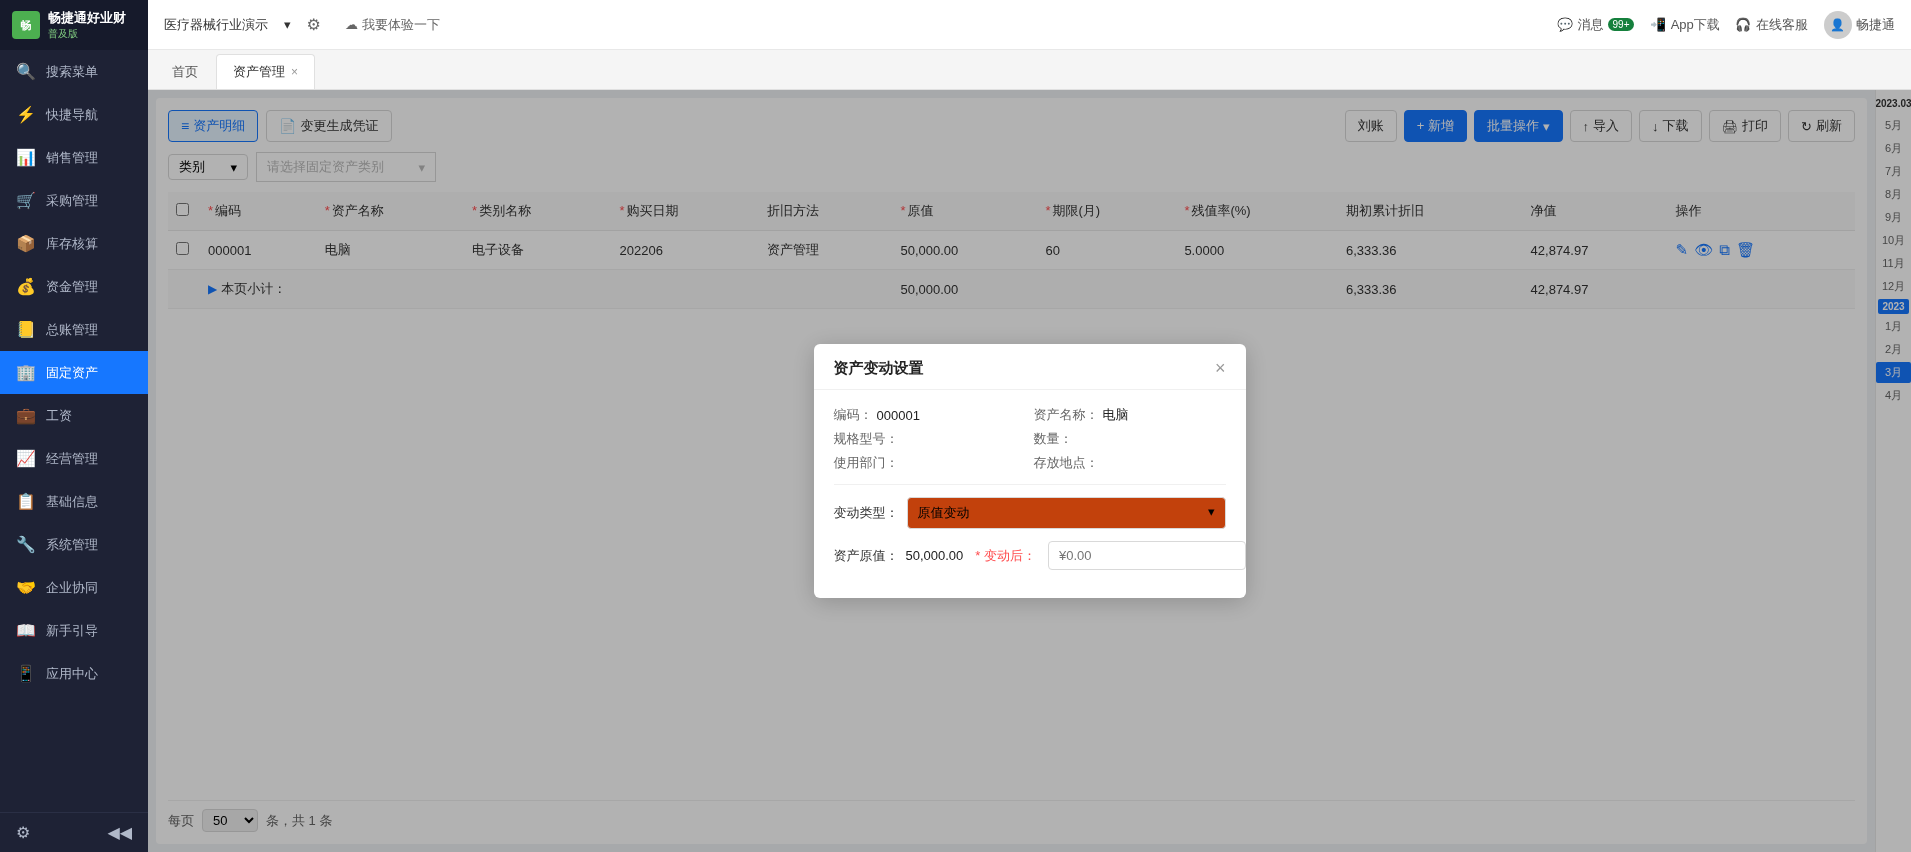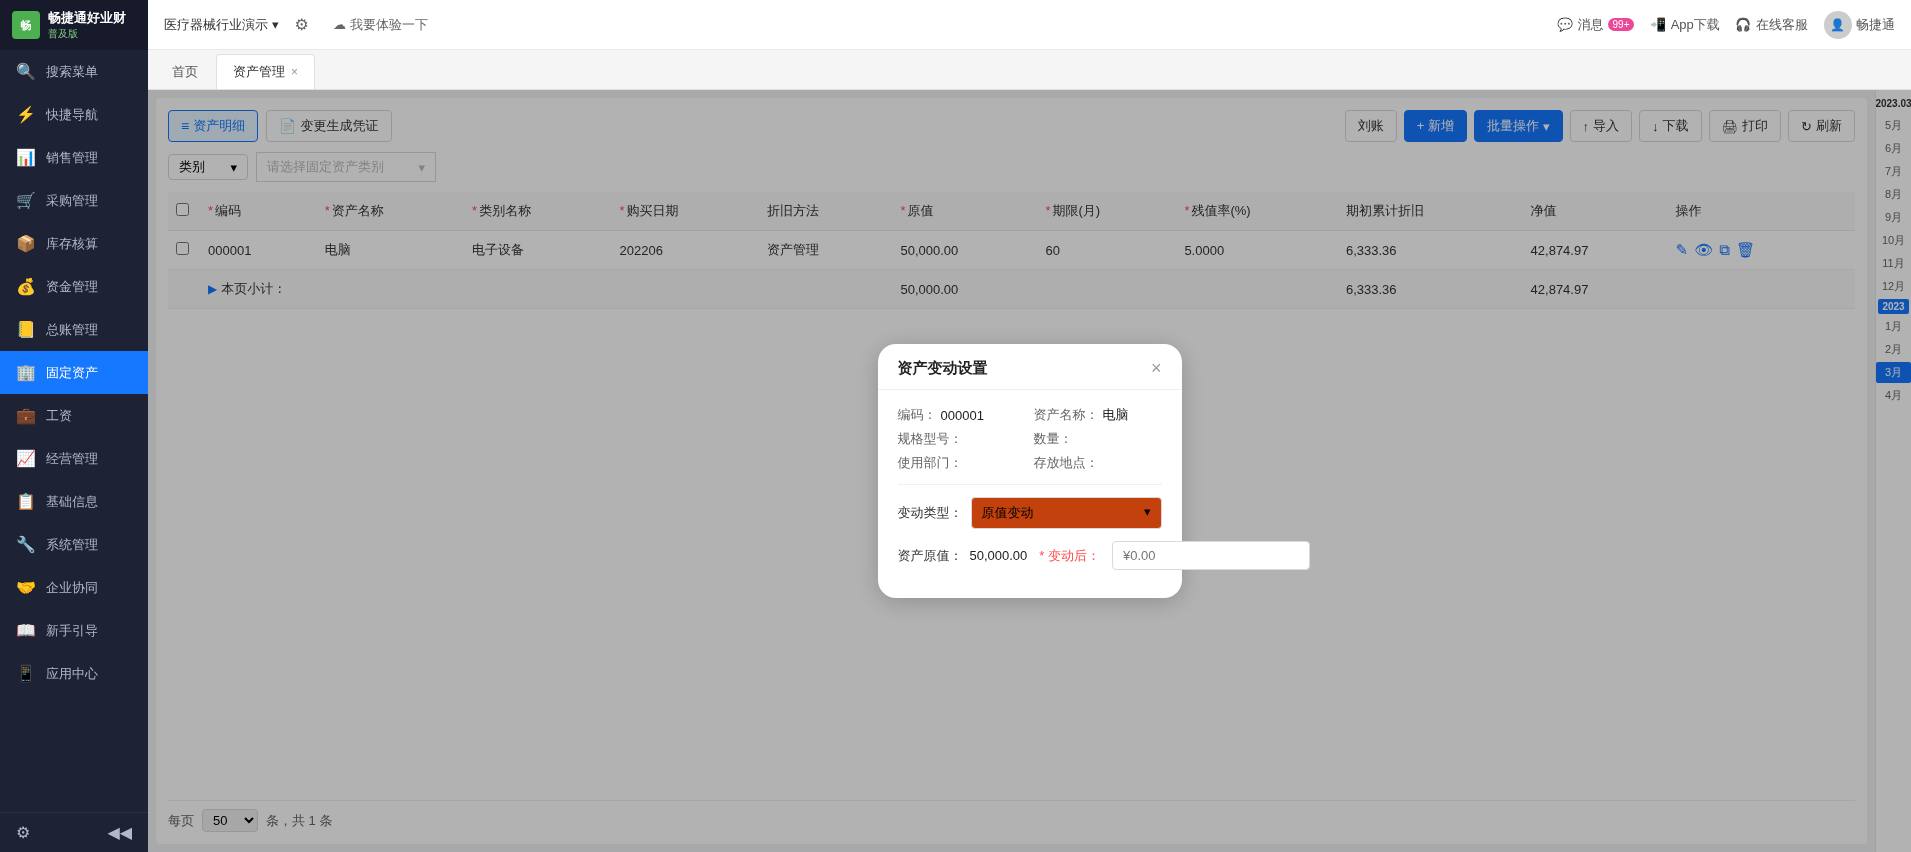--- a/index.html
+++ b/index.html
@@ -58,26 +58,26 @@
     
     .topbar {
       background: #fff;
       height: 50px;
       display: flex; align-items: center; justify-content: space-between;
       padding: 0 16px;
       border-bottom: 1px solid #e8e8e8;
       flex-shrink: 0;
     }
     .topbar-left { display: flex; align-items: center; gap: 8px; }
-    .topbar-company { font-size: 13px; color: #333; display: flex; align-items: center; gap: 4px; }
+    .topbar-company { font-size: 13px; color: #333; display: flex; align-items: center; gap: 16px; }
     .topbar-settings { color: #666; cursor: pointer; font-size: 16px; margin-left: 8px; }
     .topbar-trial { display: flex; align-items: center; gap: 4px; color: #666; font-size: 13px; margin-left: 16px; }
     .topbar-right { display: flex; align-items: center; gap: 16px; }
     .topbar-right-item { display: flex; align-items: center; gap: 4px; color: #555; cursor: pointer; font-size: 13px; }
-    .badge { background: #ec4899; color: #fff; border-radius: 10px; font-size: 10px; padding: 1px 5px; }
+    .badge { background: #15803d; color: #fff; border-radius: 10px; font-size: 10px; padding: 1px 5px; }
     .user-avatar { width: 28px; height: 28px; border-radius: 50%; background: #ccc; display: flex; align-items: center; justify-content: center; color: #555; font-size: 12px; }
 
     
     .tabbar {
       background: #f5f5f5;
       height: 40px;
       display: flex; align-items: flex-end;
       padding: 0 0 0 8px;
       border-bottom: 1px solid #e0e0e0;
       flex-shrink: 0;
@@ -158,22 +158,22 @@
 
     
     .overlay {
       position: absolute; top: 0; left: 0; right: 0; bottom: 0;
       background: rgba(0,0,0,0.3); z-index: 100;
       display: flex; align-items: center; justify-content: center;
     }
 
     
     .dialog {
-      background: #fff; border-radius: 18px;
-      width: 304px;
+      background: #fff; border-radius: 6px;
+      width: 432px;
       box-shadow: 0 4px 24px rgba(0,0,0,0.2);
       z-index: 101;
     }
     .dialog-header {
       display: flex; align-items: center; justify-content: space-between;
       padding: 14px 20px 10px 20px;
       border-bottom: 1px solid #f0f0f0;
     }
     .dialog-title { font-size: 15px; font-weight: bold; color: #222; }
     .dialog-close { cursor: pointer; font-size: 18px; color: #999; }

